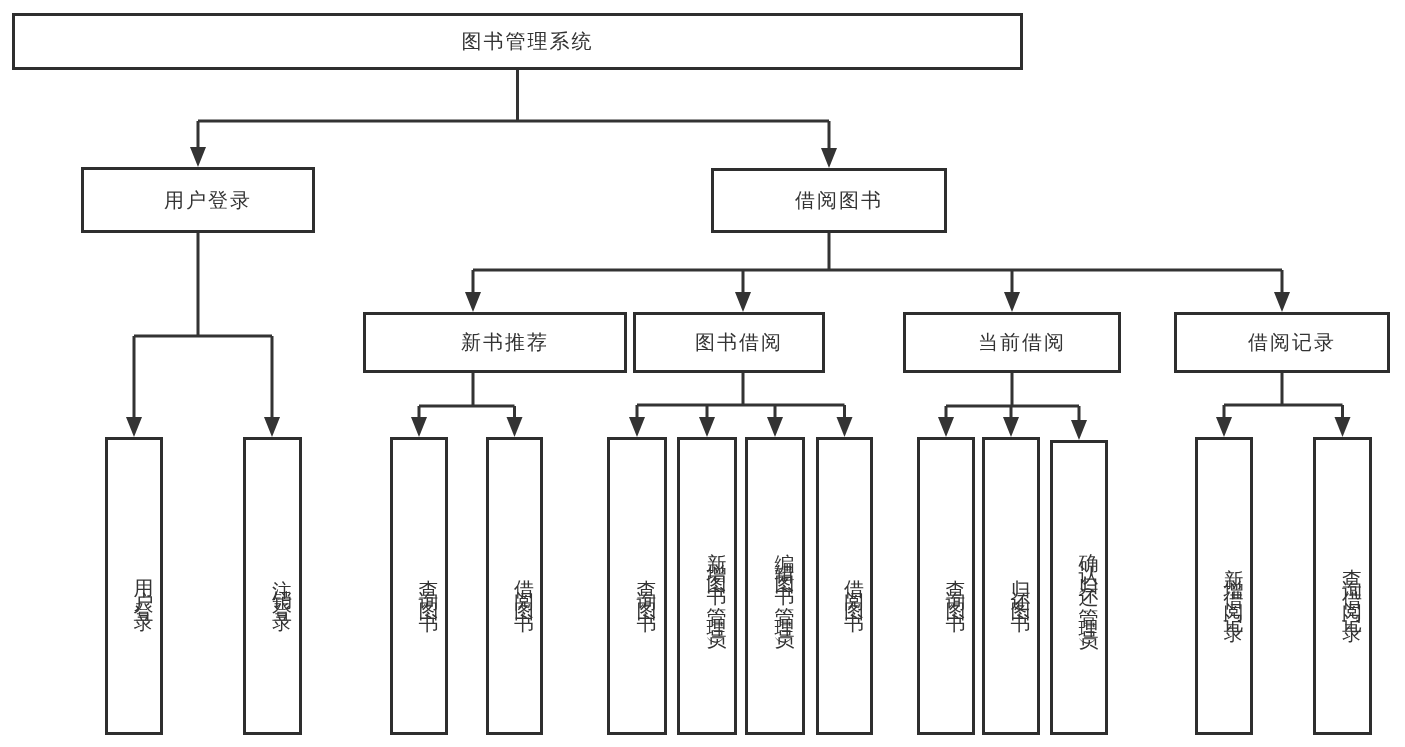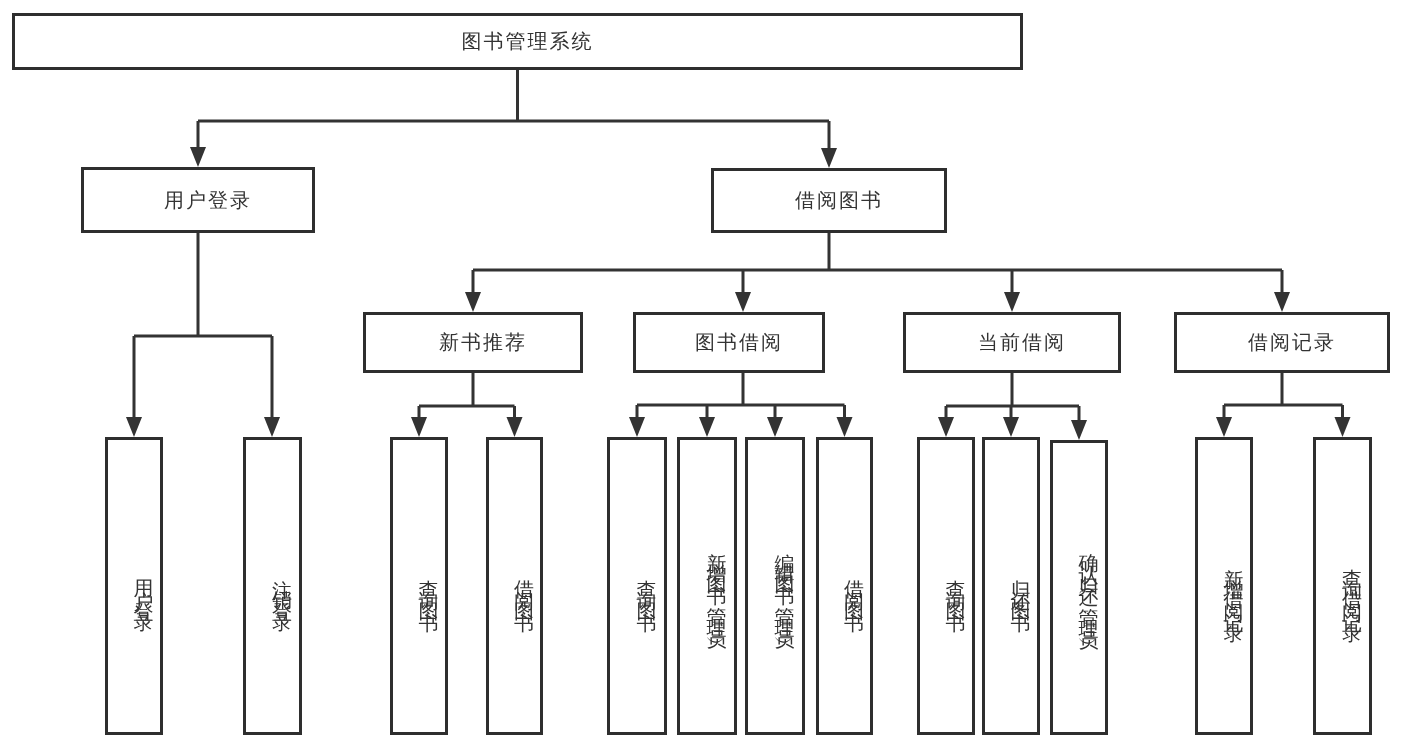--- a/index.html
+++ b/index.html
@@ -98,21 +98,21 @@
     <span class="lbl">图书管理系统</span>
   </div>
 
   <div class="node h" style="left:81px;top:167px;width:234px;height:66px">
     <span class="lbl">用户登录</span>
   </div>
   <div class="node h" style="left:711px;top:168px;width:236px;height:65px">
     <span class="lbl">借阅图书</span>
   </div>
 
-  <div class="node h" style="left:363px;top:312px;width:220px;height:61px">
+  <div class="node h" style="left:363px;top:312px;width:264px;height:61px">
     <span class="lbl">新书推荐</span>
   </div>
   <div class="node h" style="left:633px;top:312px;width:192px;height:61px">
     <span class="lbl">图书借阅</span>
   </div>
   <div class="node h" style="left:903px;top:312px;width:218px;height:61px">
     <span class="lbl">当前借阅</span>
   </div>
   <div class="node h" style="left:1174px;top:312px;width:216px;height:61px">
     <span class="lbl">借阅记录</span>

